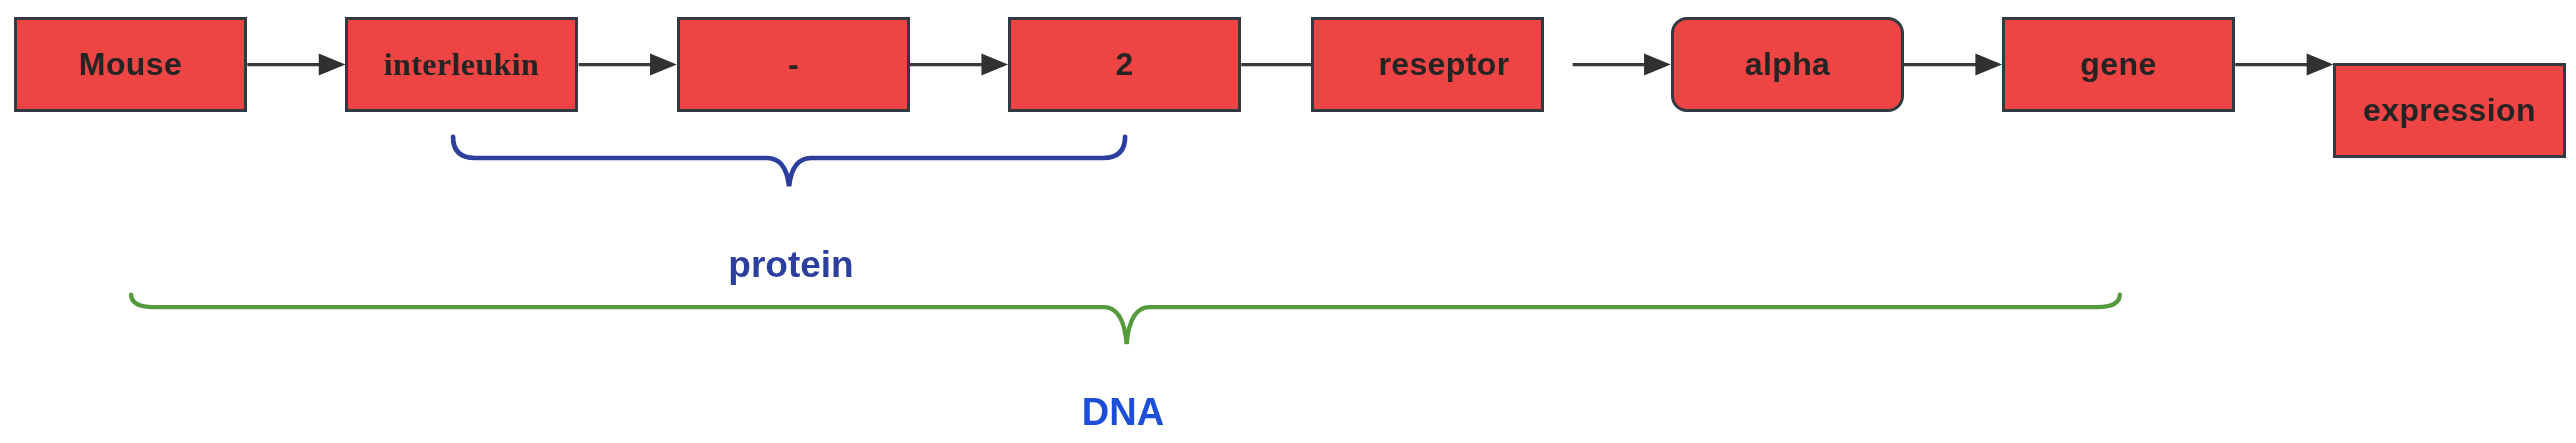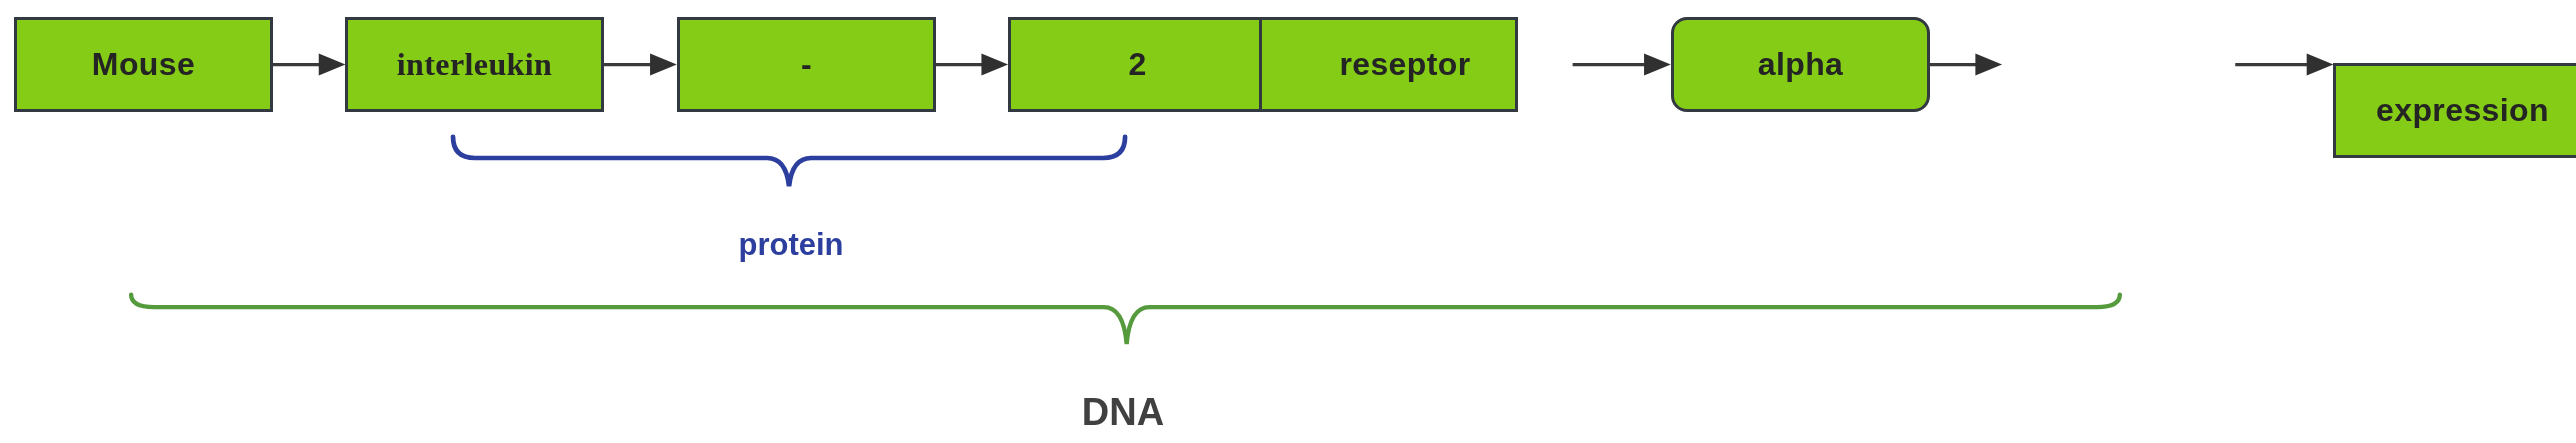--- a/index.html
+++ b/index.html
@@ -14,60 +14,60 @@
   
   #vector-layer {
     position: absolute;
     left: 0; top: 0;
     width: 2576px; height: 444px;
   }
   
   .node {
     position: absolute;
     top: 17.3px;
-    width: 259px;
+    width: 233px;
     height: 95px;
     box-sizing: border-box;
-    background: #84cc16;
+    background: #ef4444;
     border: 3.1px solid #323940;
     display: flex;
     align-items: center;
     justify-content: center;
     font-size: 32px;
     font-weight: bold;
     color: #242424;
     letter-spacing: 0.4px;
   }
   .b0 { left: 14px; }
   .b1 { left: 345px; font-family: Liberation Serif, serif; }
   .b2 { left: 677px; }
   .b3 { left: 1008px; }
-  .b4 { left: 1259px; padding-left: 33px; }
+  .b4 { left: 1311px; padding-left: 33px; }
   .b5 { left: 1671px; border-radius: 16px; }
   .b6 { left: 2002px; }
   .b7 { left: 2333px; margin-top: 46px; }
 
   .brace-label {
     position: absolute;
     transform: translateX(-50%);
     font-weight: bold;
     white-space: nowrap;
   }
   #protein-label {
     left: 791px;
-    top: 227px;
-    font-size: 31px;
+    top: 244px;
+    font-size: 37px;
     color: #2d3f9e;
     text-align: center;
   }
   #dna-label {
     left: 1123px;
     top: 391px;
     font-size: 38px;
-    color: #404040;
+    color: #1d4ed8;
   }
 </style>
 </head>
 <body>
 
 <div id="canvas">
 
   <svg id="vector-layer" viewBox="0 0 3281 565" xmlns="http://www.w3.org/2000/svg" aria-hidden="true">
     <defs>
       <g id="arr">
@@ -90,19 +90,20 @@
 
     <path d="M 167 375 Q 167 391 196 391 L 1406 391 Q 1431 391 1435 438 Q 1439 391 1464 391 L 2671 391 Q 2700 391 2700 375" fill="none" stroke="#569a3e" stroke-width="5.5" stroke-linecap="round"></path>
   </svg>
 
   <div class="node b0">Mouse</div>
   <div class="node b1">interleukin</div>
   <div class="node b2">-</div>
   <div class="node b3">2</div>
   <div class="node b4">reseptor</div>
   <div class="node b5">alpha</div>
+  <div class="node b6">gene</div>
   <div class="node b7">expression</div>
 
   <div class="brace-label" id="protein-label">protein</div>
   <div class="brace-label" id="dna-label">DNA</div>
 
 </div>
 
 
 </body></html>

